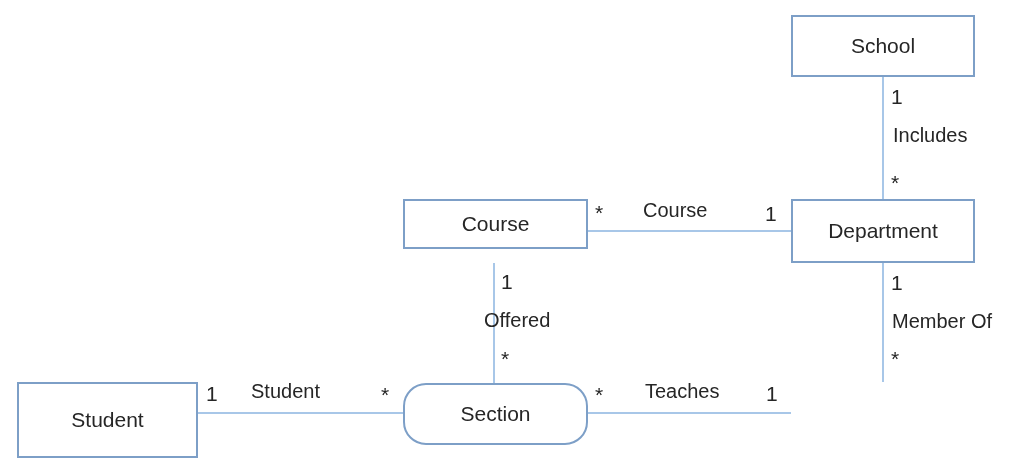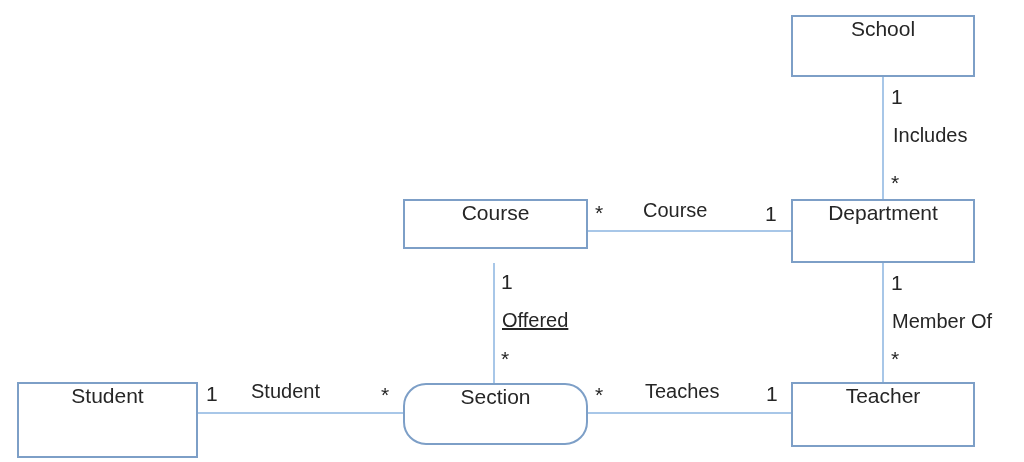--- a/index.html
+++ b/index.html
@@ -15,21 +15,21 @@
     font-family: "Liberation Sans", sans-serif;
     color: #262626;
     overflow: hidden;
   }
   .entity {
     position: absolute;
     box-sizing: border-box;
     border: 2px solid #7d9fc7;
     background: #ffffff;
     display: flex;
-    align-items: flex-start;
+    align-items: center;
     justify-content: center;
   }
   .entity-label {
     font-size: 21px;
     color: #262626;
     white-space: nowrap;
   }
   .line {
     position: absolute;
     background: #a8c7e8;
@@ -65,34 +65,31 @@
   </div>
   <div class="entity" style="left:791px; top:199px; width:184px; height:64px;">
     <span class="entity-label">Department</span>
   </div>
   <div class="entity" style="left:17px;  top:382px; width:181px; height:76px;">
     <span class="entity-label">Student</span>
   </div>
   <div class="entity" style="left:403px; top:383px; width:185px; height:62px;border-radius:23px;">
     <span class="entity-label">Section</span>
   </div>
-  <div class="entity" style="left:791px; top:382px; width:184px; height:65px;">
-    <span class="entity-label">Teacher</span>
-  </div>
 
   <span class="lbl card" style="left:891px; top:86px;">1</span>
   <span class="lbl" style="left:893px; top:124px;">Includes</span>
   <span class="lbl card" style="left:891px; top:172px;">*</span>
 
   <span class="lbl card" style="left:595px; top:202px;">*</span>
   <span class="lbl" style="left:643px; top:199px;">Course</span>
   <span class="lbl card" style="left:765px; top:203px;">1</span>
 
   <span class="lbl card" style="left:501px; top:271px;">1</span>
-  <span class="lbl" style="left:502px; top:309px;text-decoration:underline;">Offered</span>
+  <span class="lbl" style="left:484px; top:309px;">Offered</span>
   <span class="lbl card" style="left:501px; top:348px;">*</span>
 
   <span class="lbl card" style="left:891px; top:272px;">1</span>
   <span class="lbl" style="left:892px; top:310px;">Member Of</span>
   <span class="lbl card" style="left:891px; top:348px;">*</span>
 
   <span class="lbl card" style="left:206px; top:383px;">1</span>
   <span class="lbl" style="left:251px; top:380px;">Student</span>
   <span class="lbl card" style="left:381px; top:384px;">*</span>
 

